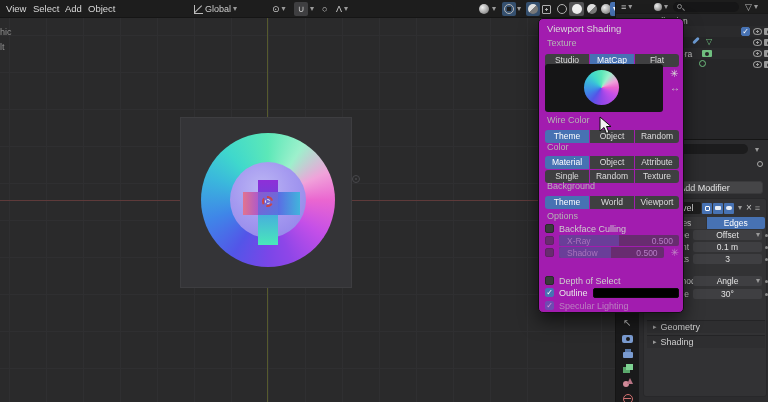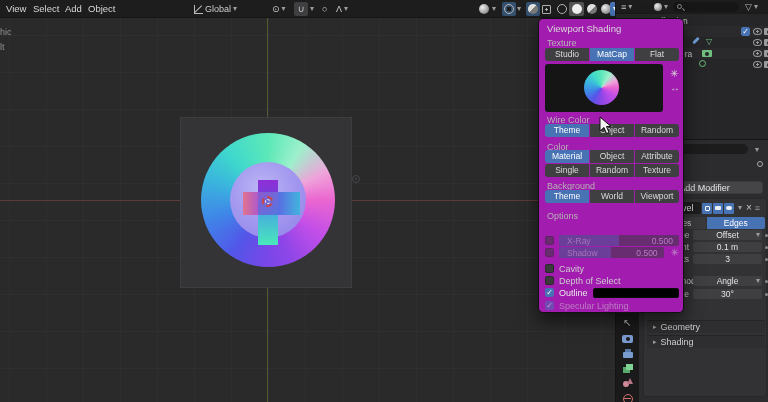--- a/index.html
+++ b/index.html
@@ -117,21 +117,21 @@
   .anim-dot { width:3px; height:3px; border-radius:50%; background:#8a8a8a; margin-left:3px; flex:none; }
   .p-panel { position:absolute; left:3px; width:118px; height:13px; background:#2e2e30; border-top:1px solid #242426;
     display:flex; align-items:center; gap:4px; color:#cfcfcf; padding-left:6px; font-size:9px; }
   .p-panel .arrow { font-size:7px; color:#9a9a9a; }
 
   
   #popup { left:538px; top:18px; width:146px; height:295px; background:#a21caf; border:1px solid #111;
     border-radius:5px; box-shadow:0 8px 18px rgba(0,0,0,.55); z-index:50; font-size:9px; }
   .pp-title { position:absolute; left:8px; top:4px; font-size:9.5px; color:#dadada; }
   .pp-label { position:absolute; left:8px; color:#b4b4b4; }
-  .seg { position:absolute; left:6px; width:134px; height:13px; display:flex; gap:1px; border-radius:3px; overflow:hidden; }
+  .seg { position:absolute; left:6px; width:134px; height:13px; display:flex; gap:1px; border-radius:3px; overflow:hidden;margin-top:6px; }
   .seg span { flex:1; text-align:center; line-height:13px; background:#3f3f41; color:#dcdcdc; font-size:8.5px; }
   .seg span.on { background:#4772b3; color:#fff; }
   .matcap-well { position:absolute; left:6px; top:45px; width:118px; height:48px; background:#151516; border-radius:3px; }
   .matcap-ball { position:absolute; left:39px; top:6px; width:35px; height:35px; border-radius:50%;
     background:conic-gradient(from 0deg,#5ce8b8 0%,#9df0cc 9%,#f0a2da 18%,#ea66d0 25%,#c44fe8 34%,#8f46e8 50%,#5355e8 60%,#3f86e8 70%,#3ab8dc 82%,#3fd8cc 90%,#5ce8b8 100%); }
   .pp-gear { position:absolute; color:#d8d8d8; font-size:10px; line-height:1; }
   .pp-arrows { position:absolute; left:131px; top:64px; color:#c8c8c8; font-size:10px; line-height:1; }
   .opt-row { position:absolute; left:6px; width:134px; height:11px; display:flex; align-items:center; gap:5px; color:#cdcdcd; }
   .opt-row.dim { opacity:.55; }
   .slider { flex:1; height:11px; border-radius:2px; background:#3a3a3d; position:relative; overflow:hidden; }
@@ -452,41 +452,41 @@
 
     <div class="pp-label" style="top:162px;">Background</div>
     <div class="seg" style="top:171px;">
       <span class="on">Theme</span>
       <span>World</span>
       <span>Viewport</span>
     </div>
 
     <div class="pp-label" style="top:192px;">Options</div>
 
+    <div class="opt-row" style="top:204px;">
+      <span class="cb"></span>
+      <span>Backface Culling</span>
+    </div>
     <div class="opt-row dim" style="top:216px;align-items:center;">
       <span class="cb"></span>
       <span class="slider">
         <span class="fill"></span>
         <span class="s-label">X-Ray</span>
         <span class="s-val">0.500</span>
       </span>
     </div>
     <div class="opt-row dim" style="top:228px;">
       <span class="cb"></span>
       <span class="slider" style="margin-right:2px;">
         <span class="fill"></span>
         <span class="s-label">Shadow</span>
         <span class="s-val">0.500</span>
       </span>
       <span class="pp-gear" style="position:static;">✳</span>
     </div>
-    <div class="opt-row" style="top:244px;">
-      <span class="cb"></span>
-      <span>Cavity</span>
-    </div>
     <div class="opt-row" style="top:256px;">
       <span class="cb"></span>
       <span>Depth of Select</span>
     </div>
     <div class="opt-row" style="top:268px;">
       <span class="cb on">✓</span>
       <span style="color:#e8e8e8;">Outline</span>
       <span class="swatch" id="outline-swatch" style="background: rgb(0, 0, 0);"></span>
     </div>
     <div class="opt-row dim" style="top:281px;">

